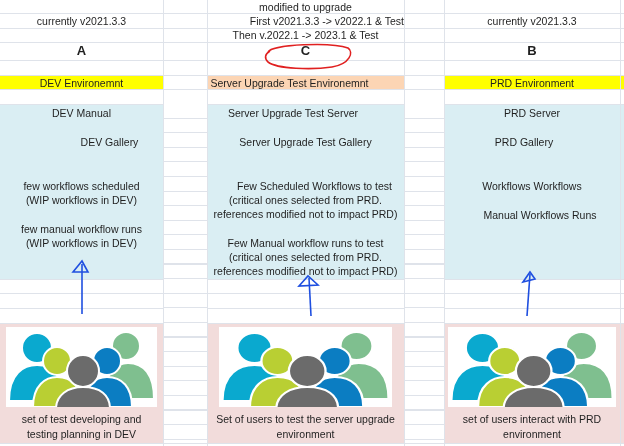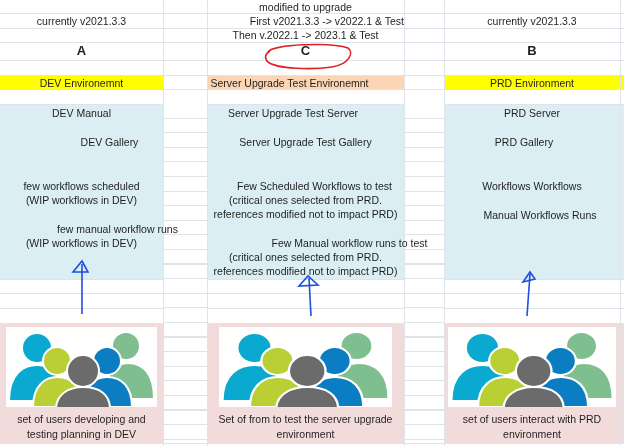--- a/index.html
+++ b/index.html
@@ -70,41 +70,41 @@
 </div>
 
 <div>
   <div class="cell" style="left:0;top:14px;width:163px;">currently v2021.3.3</div>
   <div class="cell hdr" style="left:0;top:44px;width:163px;">A</div>
   <div class="cell" style="left:0;top:76px;width:163px;">DEV Environemnt</div>
   <div class="cell" style="left:0;top:106px;width:163px;">DEV Manual</div>
   <div class="cell" style="left:0;top:135px;width:163px;margin-left:28px;">DEV Gallery</div>
   <div class="cell" style="left:0;top:179px;width:163px;">few workflows scheduled</div>
   <div class="cell" style="left:0;top:193px;width:163px;">(WIP workflows in DEV)</div>
-  <div class="cell" style="left:0;top:222px;width:163px;padding-left:36px;">few manual workflow runs</div>
+  <div class="cell" style="left:0;top:222px;width:163px;">few manual workflow runs</div>
   <div class="cell" style="left:0;top:236px;width:163px;">(WIP workflows in DEV)</div>
-  <div class="cell" style="left:0;top:412px;width:163px;">set of users developing and</div>
+  <div class="cell" style="left:0;top:412px;width:163px;">set of test developing and</div>
   <div class="cell" style="left:0;top:427px;width:163px;">testing planning in DEV</div>
 </div>
 
 <div>
   <div class="cell" style="left:207px;top:0px;width:197px;">modified to upgrade</div>
   <div class="cell" style="left:207px;top:14px;width:197px;text-align:right;">First v2021.3.3 -&gt; v2022.1 &amp; Test</div>
   <div class="cell" style="left:207px;top:28px;width:197px;">Then v.2022.1 -&gt; 2023.1 &amp; Test</div>
   <div class="cell hdr" style="left:207px;top:44px;width:197px;">C</div>
   <div class="cell" style="left:191px;top:76px;width:197px;">Server  Upgrade Test Environemnt</div>
   <div class="cell" style="left:207px;top:106px;width:172px;">Server Upgrade Test Server</div>
   <div class="cell" style="left:207px;top:135px;width:197px;">Server Upgrade Test Gallery</div>
   <div class="cell" style="left:216px;top:179px;width:197px;">Few Scheduled Workflows to test</div>
   <div class="cell" style="left:207px;top:193px;width:197px;">(critical ones selected from PRD.</div>
   <div class="cell" style="left:207px;top:207px;width:197px;">references modified not to impact PRD)</div>
-  <div class="cell" style="left:207px;top:236px;width:197px;padding-left:44px;">Few Manual workflow runs to test</div>
+  <div class="cell" style="left:207px;top:236px;width:197px;">Few Manual workflow runs to test</div>
   <div class="cell" style="left:207px;top:250px;width:197px;">(critical ones selected from PRD.</div>
   <div class="cell" style="left:207px;top:264px;width:197px;">references modified not to impact PRD)</div>
-  <div class="cell" style="left:207px;top:412px;width:197px;">Set of from to test the server upgrade</div>
+  <div class="cell" style="left:207px;top:412px;width:197px;">Set of users to test the server upgrade</div>
   <div class="cell" style="left:207px;top:427px;width:197px;">environment</div>
 </div>
 
 <div>
   <div class="cell" style="left:444px;top:14px;width:176px;">currently v2021.3.3</div>
   <div class="cell hdr" style="left:444px;top:44px;width:176px;">B</div>
   <div class="cell" style="left:444px;top:76px;width:176px;">PRD Environment</div>
   <div class="cell" style="left:444px;top:106px;width:176px;text-align:center;">PRD Server</div>
   <div class="cell" style="left:436px;top:135px;width:176px;">PRD Gallery</div>
   <div class="cell" style="left:444px;top:179px;width:176px;">Workflows Workflows</div>

